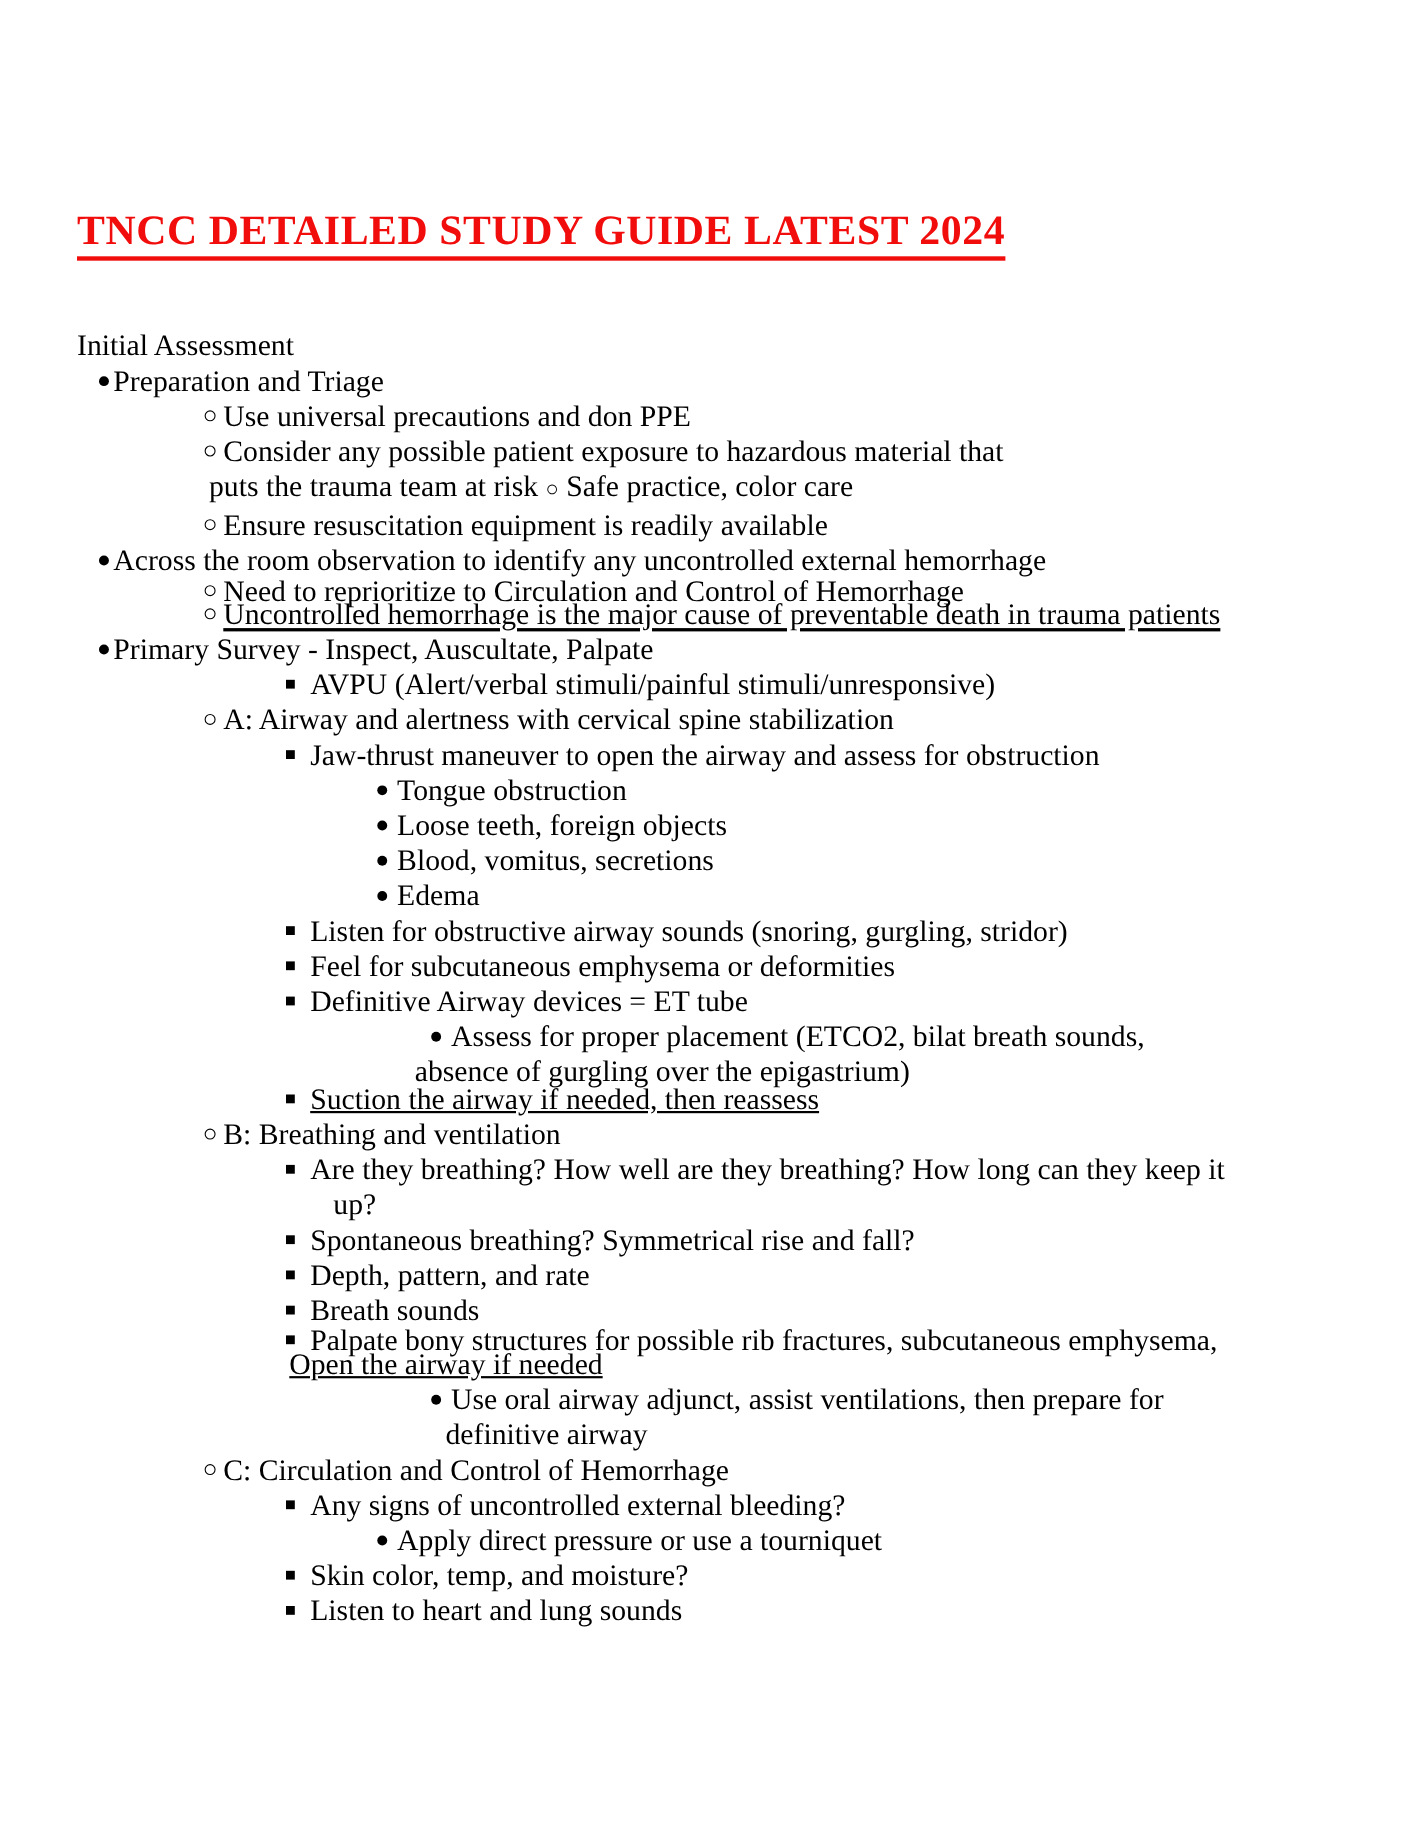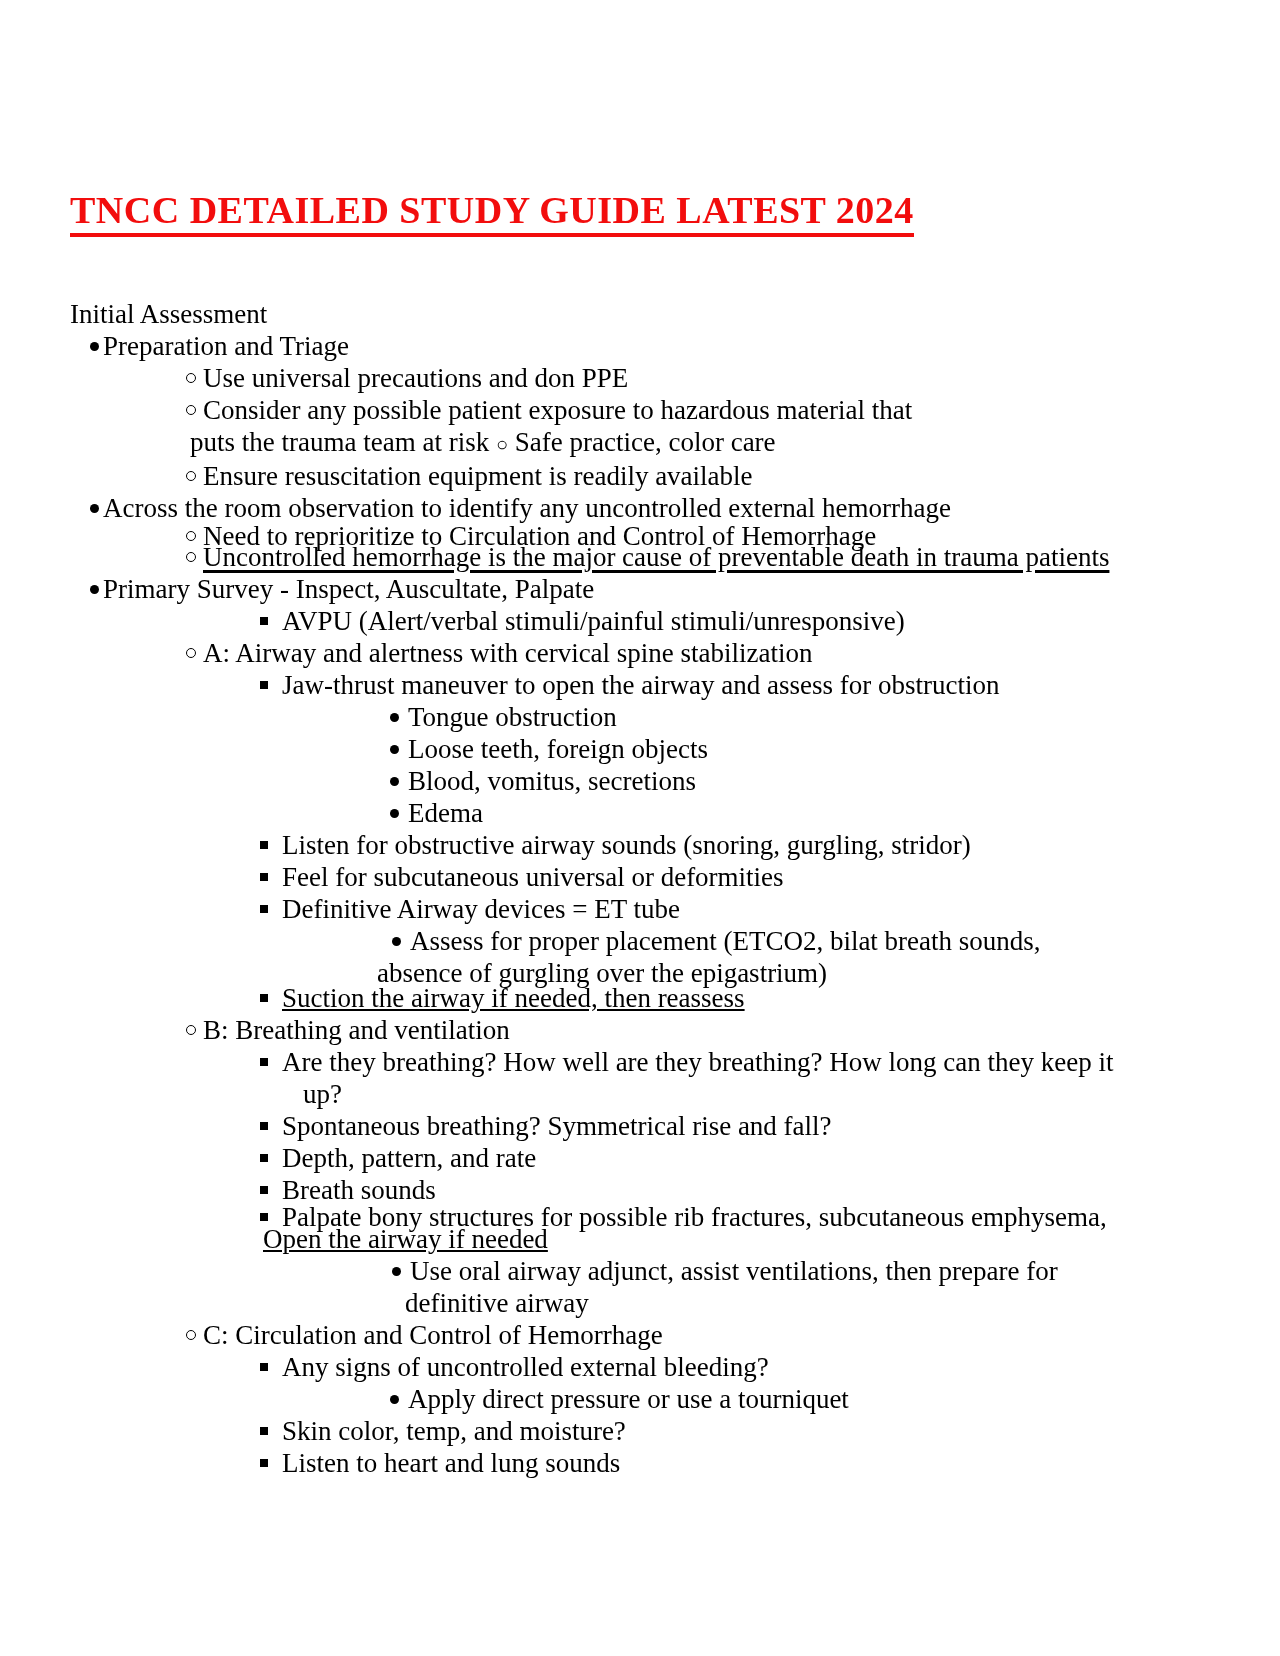--- a/index.html
+++ b/index.html
@@ -29,21 +29,21 @@
     font-size:27px;
     line-height:32px;
     min-height:32px;
     white-space:nowrap;
   }
   
   .ind-l0  { padding-left:70px;  }
   .ind-l1  { padding-left:103px; }
   .ind-l2  { padding-left:203px; }
   .ind-l3  { padding-left:282px; }
-  .ind-l4  { padding-left:361px;margin-left:47px; }
+  .ind-l4  { padding-left:361px; }
   .ind-l5  { padding-left:410px; }
   
   .ind-w2  { padding-left:190px; }
   .ind-w3u { padding-left:303px; }
   .ind-w3s { padding-left:282px; }
   .ind-w3o { padding-left:263px; }
   .ind-w4  { padding-left:377px; }
   .ind-w5  { padding-left:405px; }
   
   .bullet { position:absolute; display:block; }
@@ -88,21 +88,21 @@
       <div class="line ind-l2 sp-t11"><span class="bullet circle"></span><span class="seg und">Uncontrolled hemorrhage is the major cause of preventable death in trauma patients</span></div>
       <div class="line ind-l1"><span class="bullet disc"></span><span class="seg bold">Primary Survey - </span><span class="seg">Inspect, Auscultate, Palpate</span></div>
       <div class="line ind-l3"><span class="bullet square"></span><span class="seg">AVPU (Alert/verbal stimuli/painful stimuli/unresponsive)</span></div>
       <div class="line ind-l2"><span class="bullet circle"></span><span class="seg bold">A: Airway and alertness with cervical spine stabilization</span></div>
       <div class="line ind-l3"><span class="bullet square"></span><span class="seg">Jaw-thrust maneuver to open the airway and assess for obstruction</span></div>
       <div class="line ind-l4"><span class="bullet disc"></span><span class="seg">Tongue obstruction</span></div>
       <div class="line ind-l4"><span class="bullet disc"></span><span class="seg">Loose teeth, foreign objects</span></div>
       <div class="line ind-l4"><span class="bullet disc"></span><span class="seg">Blood, vomitus, secretions</span></div>
       <div class="line ind-l4"><span class="bullet disc"></span><span class="seg">Edema</span></div>
       <div class="line ind-l3"><span class="bullet square"></span><span class="seg">Listen for obstructive airway sounds (snoring, gurgling, stridor)</span></div>
-      <div class="line ind-l3"><span class="bullet square"></span><span class="seg">Feel for subcutaneous universal or deformities</span></div>
+      <div class="line ind-l3"><span class="bullet square"></span><span class="seg">Feel for subcutaneous emphysema or deformities</span></div>
       <div class="line ind-l3"><span class="bullet square"></span><span class="seg">Definitive Airway devices = ET tube</span></div>
       <div class="line ind-l5"><span class="bullet disc"></span><span class="seg">Assess for proper placement (ETCO2, bilat breath sounds,</span></div>
       <div class="line ind-w4"><span class="seg">absence of gurgling over the epigastrium)</span></div>
       <div class="line ind-l3 sp-t7"><span class="bullet square"></span><span class="seg">Suction the airway if needed, then reassess</span></div>
       <div class="line ind-l2"><span class="bullet circle"></span><span class="seg bold">B: Breathing and ventilation</span></div>
       <div class="line ind-l3"><span class="bullet square"></span><span class="seg">Are they breathing? How well are they breathing? How long can they keep it</span></div>
       <div class="line ind-w3u"><span class="seg">up?</span></div>
       <div class="line ind-l3"><span class="bullet square"></span><span class="seg">Spontaneous breathing? Symmetrical rise and fall?</span></div>
       <div class="line ind-l3"><span class="bullet square"></span><span class="seg">Depth, pattern, and rate</span></div>
       <div class="line ind-l3"><span class="bullet square"></span><span class="seg">Breath sounds</span></div>

